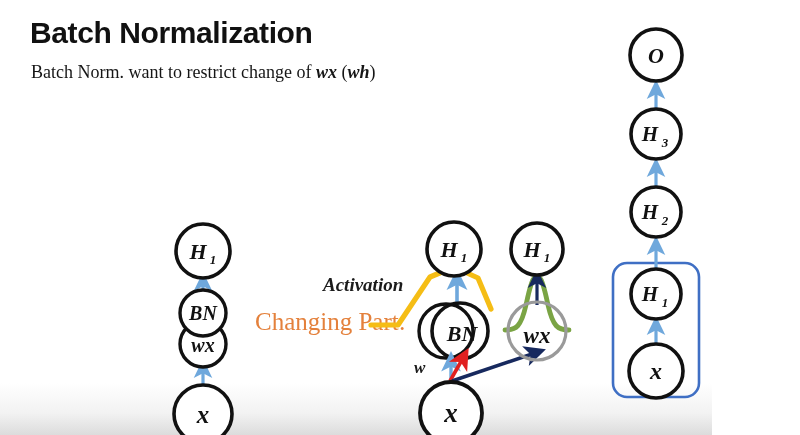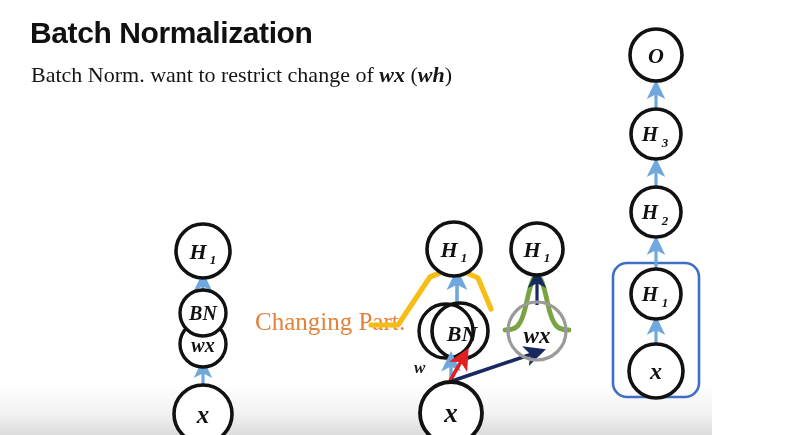--- a/index.html
+++ b/index.html
@@ -31,21 +31,21 @@
     font-size: 30px;
     letter-spacing: -0.4px;
     color: #111111;
     white-space: nowrap;
   }
   .subtitle-text {
     position: absolute;
     left: 31px;
     top: 62px;
     font-family: "Liberation Serif", serif;
-    font-size: 22px;
+    font-size: 18px;
     color: #151515;
     white-space: nowrap;
   }
   .subtitle-text .mathit {
     font-style: italic;
     font-weight: bold;
   }
   .lbl {
     position: absolute;
     white-space: nowrap;
@@ -91,20 +91,21 @@
 </head>
 <body>
 
 <div id="slide">
 
   <div class="title-text">Batch Normalization</div>
 
   <div class="subtitle-text"><span>Batch Norm. want to restrict change of </span><span class="mathit">wx</span><span> (</span><span class="mathit">wh</span><span>)</span></div>
 
   <div class="lbl lbl-changing">Changing Part:</div>
+  <div class="lbl lbl-activation">Activation</div>
   <div class="lbl lbl-w">w</div>
 
   <svg id="slide-svg" viewBox="0 0 800 435">
     <defs>
       <marker id="ah-blue" markerWidth="7" markerHeight="7" refX="3.2" refY="3.3" orient="auto">
         <path d="M0.4,0.4 L6.4,3.3 L0.4,6.2 L1.9,3.3 Z" fill="#6fa8dc"></path>
       </marker>
       <marker id="ah-red" markerWidth="7" markerHeight="7" refX="3.2" refY="3.3" orient="auto">
         <path d="M0.4,0.4 L6.4,3.3 L0.4,6.2 L1.9,3.3 Z" fill="#e02020"></path>
       </marker>

